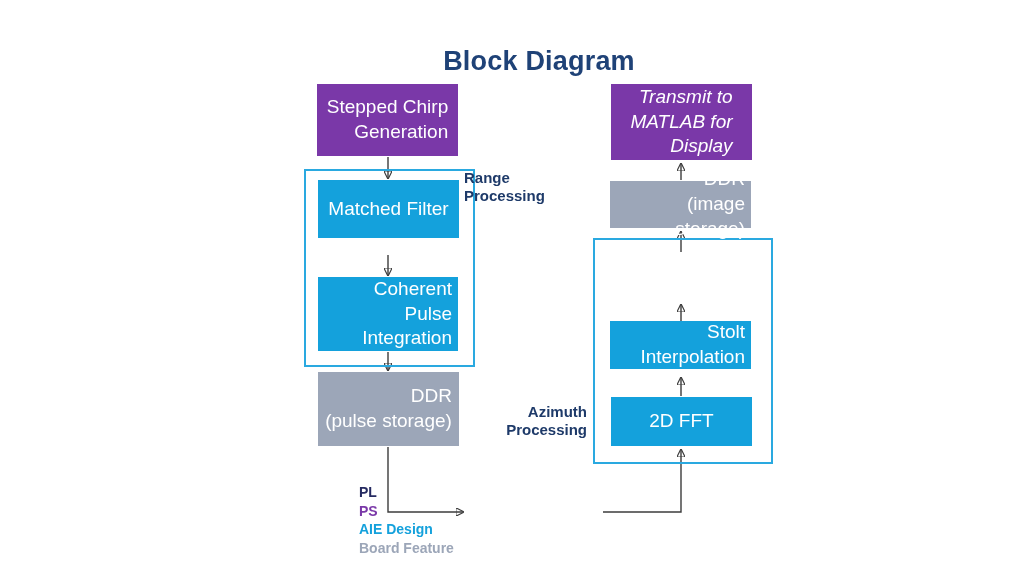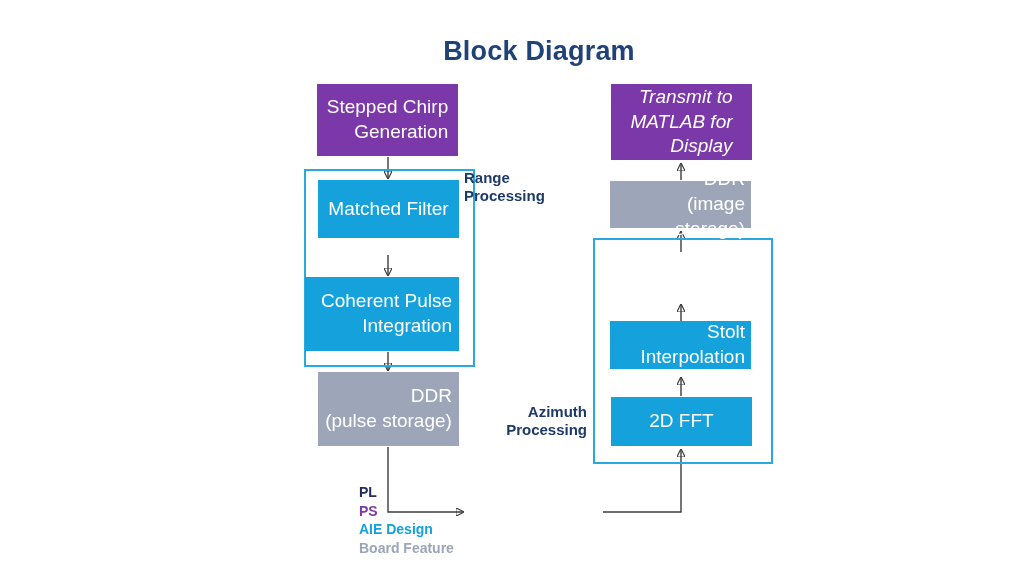--- a/index.html
+++ b/index.html
@@ -13,21 +13,21 @@
     width: 1024px;
     height: 576px;
     background: #ffffff;
     overflow: hidden;
   }
   .title {
     position: absolute;
     left: 54px;
     right: 0;
     top: 30px;
-    margin: 6px;
+    margin: 16px;
     text-align: center;
     font-size: 27px;
     font-weight: 600;
     letter-spacing: 0.2px;
   }
   .connectors {
     position: absolute;
     left: 0;
     top: 0;
     pointer-events: none;
@@ -52,21 +52,21 @@
     text-align: right;
     color: #ffffff;
     font-size: 19px;
     line-height: 1.3;
     white-space: pre-line;
     padding: 0 6px;
     box-sizing: border-box;
   }
   .node.stepped-chirp { left: 317px; top: 84px;  width: 141px; height: 72px; }
   .node.matched       { left: 318px; top: 180px; width: 141px; height: 58px; }
-  .node.coherent      { left: 305px; top: 277px; width: 154px; height: 74px; padding-left: 15px; }
+  .node.coherent      { left: 318px; top: 277px; width: 140px; height: 74px; padding-left: 15px; }
   .node.ddr-pulse     { left: 318px; top: 372px; width: 141px; height: 74px; }
   .node.transpose     { left: 467px; top: 473px; width: 136px; height: 75px; }
   .node.transmit      { left: 611px; top: 84px;  width: 141px; height: 76px; }
   .node.ddr-image     { left: 610px; top: 181px; width: 141px; height: 47px; }
   .node.ifft2d        { left: 610px; top: 253px; width: 141px; height: 48px; }
   .node.stolt         { left: 610px; top: 321px; width: 141px; height: 48px; }
   .node.fft2d         { left: 611px; top: 397px; width: 141px; height: 49px; }
   .group-label {
     position: absolute;
     font-size: 15px;

